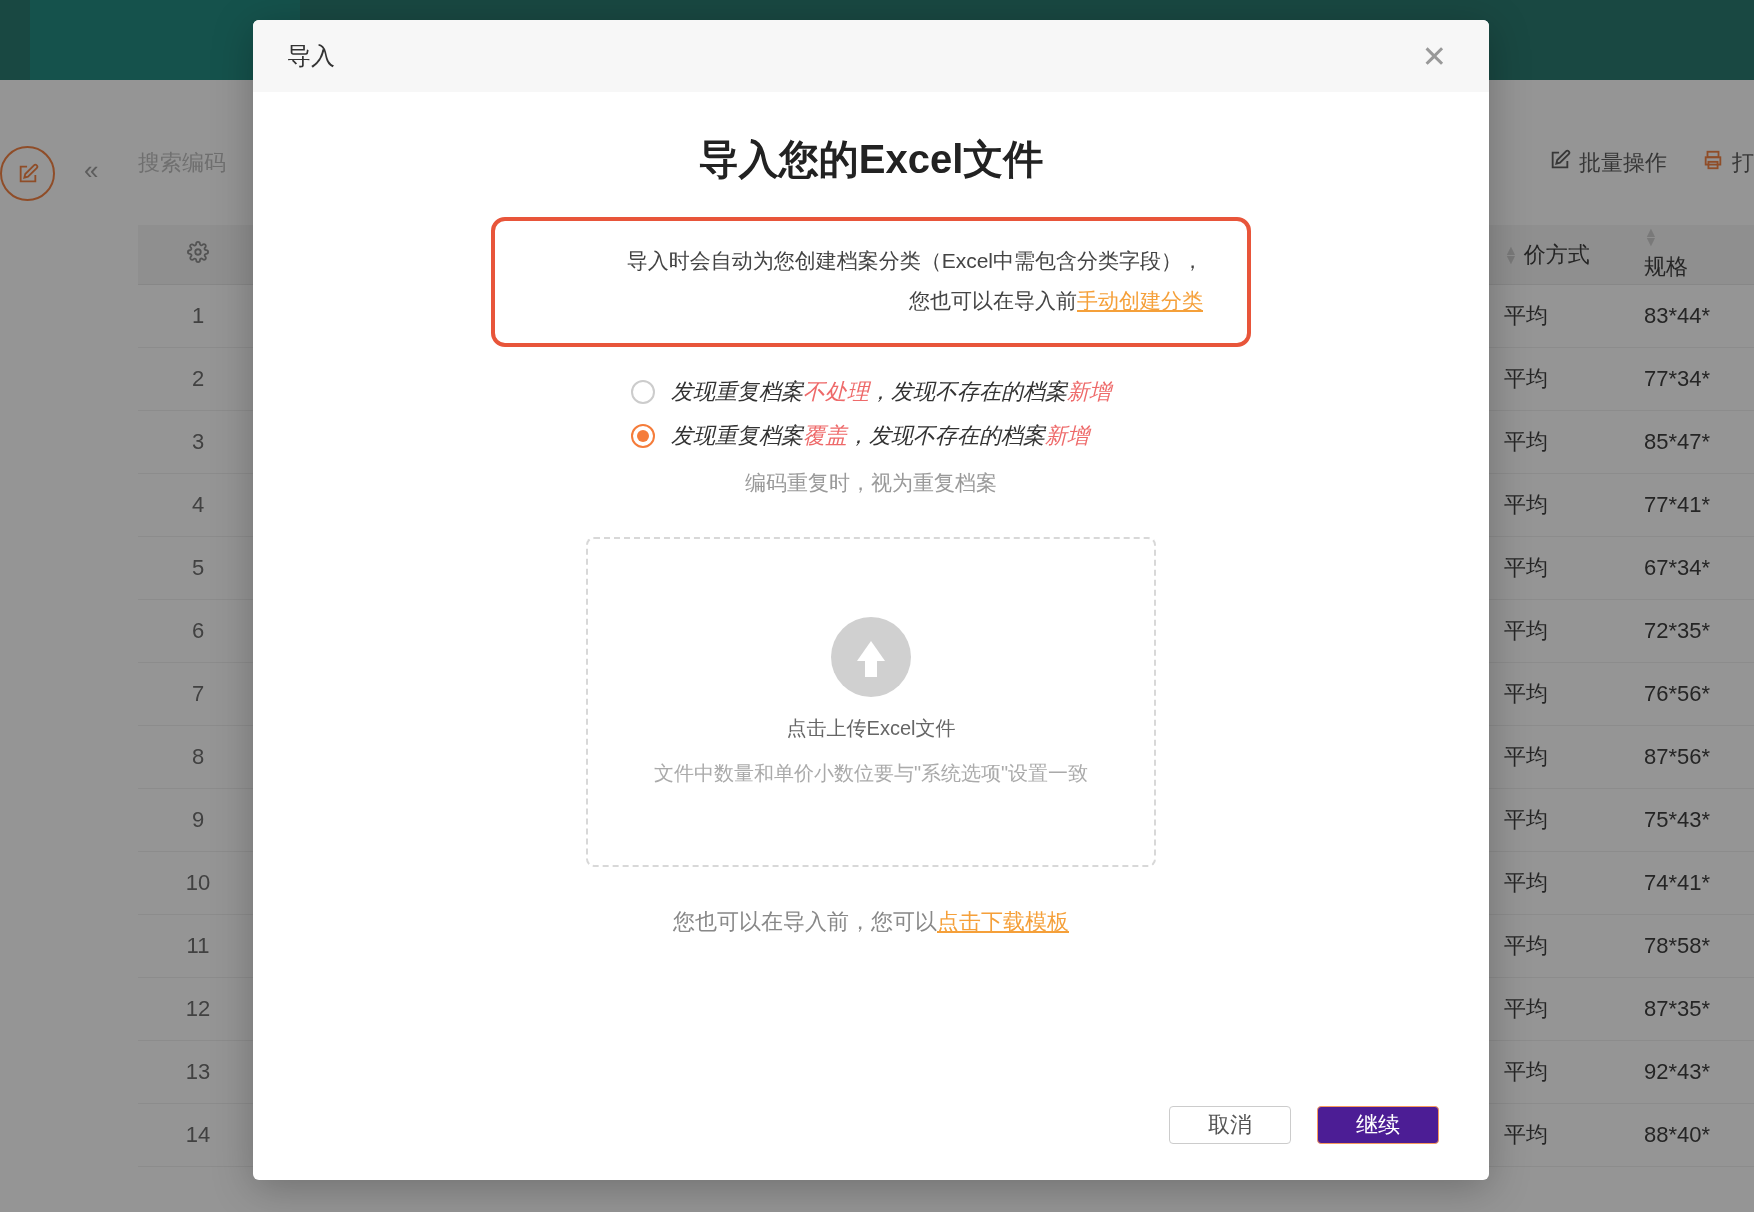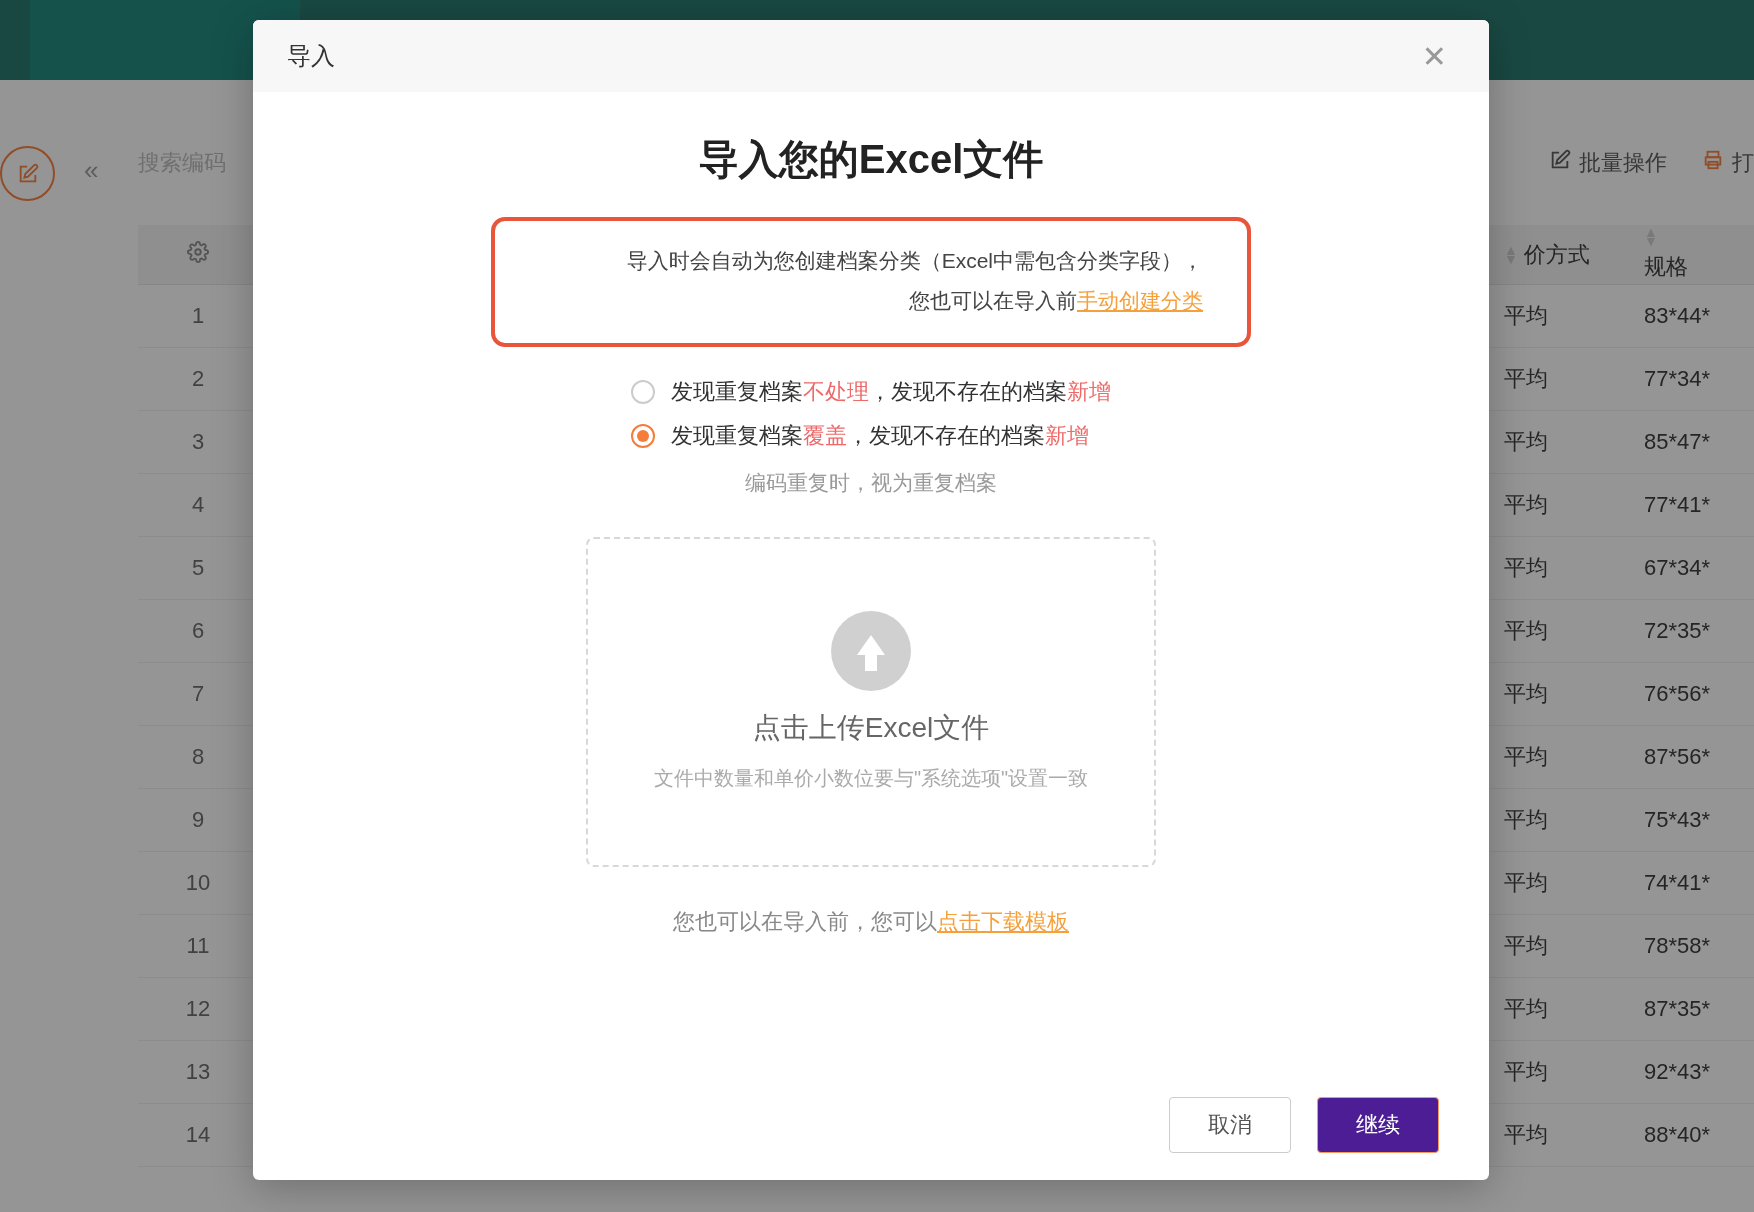--- a/index.html
+++ b/index.html
@@ -44,39 +44,39 @@
 
 .modal-body { flex: 1; padding: 40px 60px 20px; overflow: auto; }
 
 .big-title { text-align: center; font-size: 40px; font-weight: 600; color: #222; margin-bottom: 30px; }
 
 .highlight-box { border: 4px solid #e8553a; border-radius: 14px; padding: 20px 44px 22px; margin: 0 auto 30px; width: 760px; text-align: right; }
 .highlight-text { font-size: 21px; color: #444; line-height: 1.9; }
 .link-orange { color: #f5a03a; text-decoration: underline; cursor: pointer; }
 
 .radio-group { margin: 0 auto 18px; width: fit-content; }
-.radio-row { display: flex; align-items: center; gap: 16px; margin-bottom: 14px; font-size: 22px; color: #333; cursor: pointer; }
+.radio-row { display: flex; align-items: center; gap: 16px; margin-bottom: 14px; font-size: 22px; color: #333; cursor: pointer; font-style: italic; }
 .radio-circle { width: 24px; height: 24px; border: 2px solid #ccc; border-radius: 50%; display: inline-flex; align-items: center; justify-content: center; flex-shrink: 0; }
 .radio-circle.selected { border-color: #f57c3a; }
 .radio-dot { width: 12px; height: 12px; background: #f57c3a; border-radius: 50%; }
 .txt-red { color: #ee6a6a; }
 
 .radio-note { text-align: center; color: #999; font-size: 21px; margin-bottom: 40px; }
 
 .upload-box { border: 2px dashed #d8d8d8; border-radius: 8px; width: 570px; height: 330px; margin: 0 auto 40px; display: flex; flex-direction: column; align-items: center; justify-content: center; gap: 18px; cursor: pointer; }
 .upload-icon { width: 80px; height: 80px; background: #d0d0d0; border-radius: 50%; display: flex; align-items: center; justify-content: center; position: relative; }
 .upload-arrow { width: 0; height: 0; border-left: 14px solid transparent; border-right: 14px solid transparent; border-bottom: 20px solid #fff; position: relative; top: -6px; }
 .upload-stem { position: absolute; width: 12px; height: 18px; background: #fff; top: 42px; }
-.upload-title { font-size: 28px; color: #666; }
+.upload-title { font-size: 20px; color: #666; }
 .upload-sub { font-size: 20px; color: #aaa; }
 
 .template-line { text-align: center; font-size: 22px; color: #888; }
 
 .modal-footer { height: 110px; display: flex; align-items: center; justify-content: flex-end; gap: 26px; padding: 0 50px; }
-.btn { height: 56px; padding: 0 38px; font-size: 22px; border-radius: 4px; cursor: pointer; display: inline-flex; align-items: center; justify-content: center; }
+.btn { height: 38px; padding: 0 38px; font-size: 22px; border-radius: 4px; cursor: pointer; display: inline-flex; align-items: center; justify-content: center; }
 .btn-default { background: #fff; border: 1px solid #ccc; color: #555; }
 .btn-primary { background: #4c1d95; border: 1px solid #f89a5c; color: #fff; }
 
 </style>
 </head>
 <body>
 
 <div class="bg-topbar">
   <div class="bg-topbar-section"></div>
 </div>

